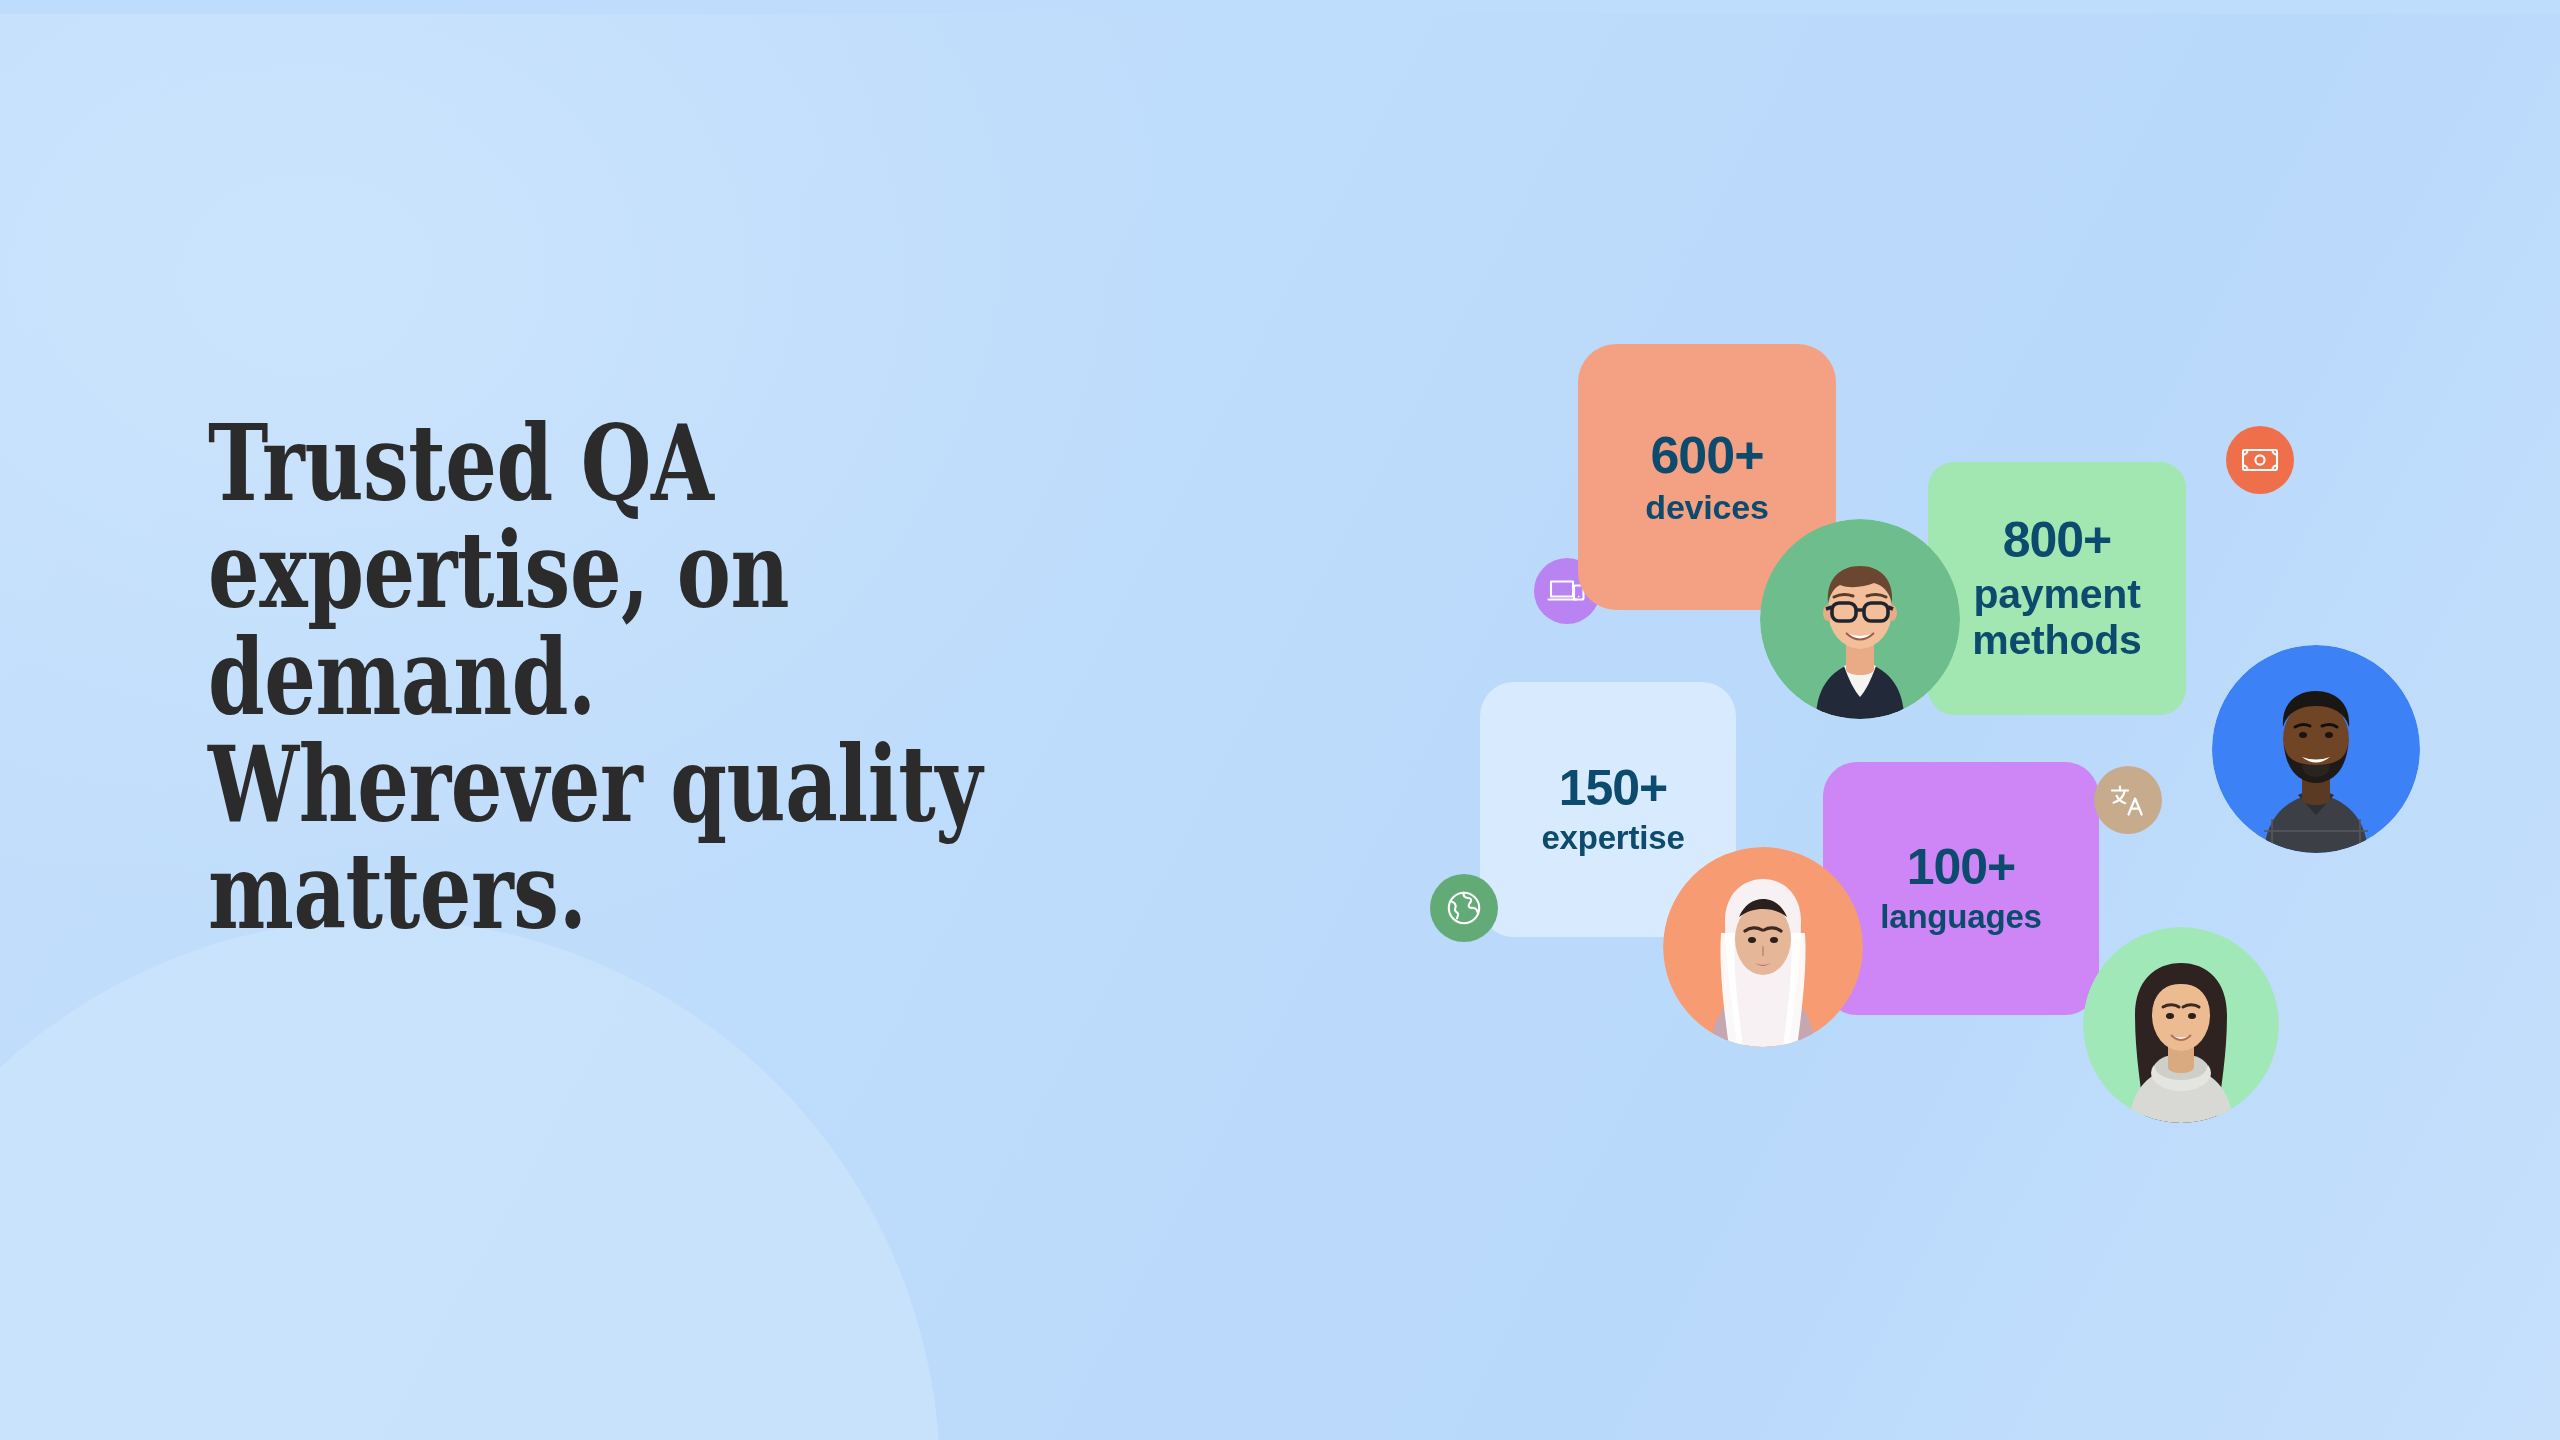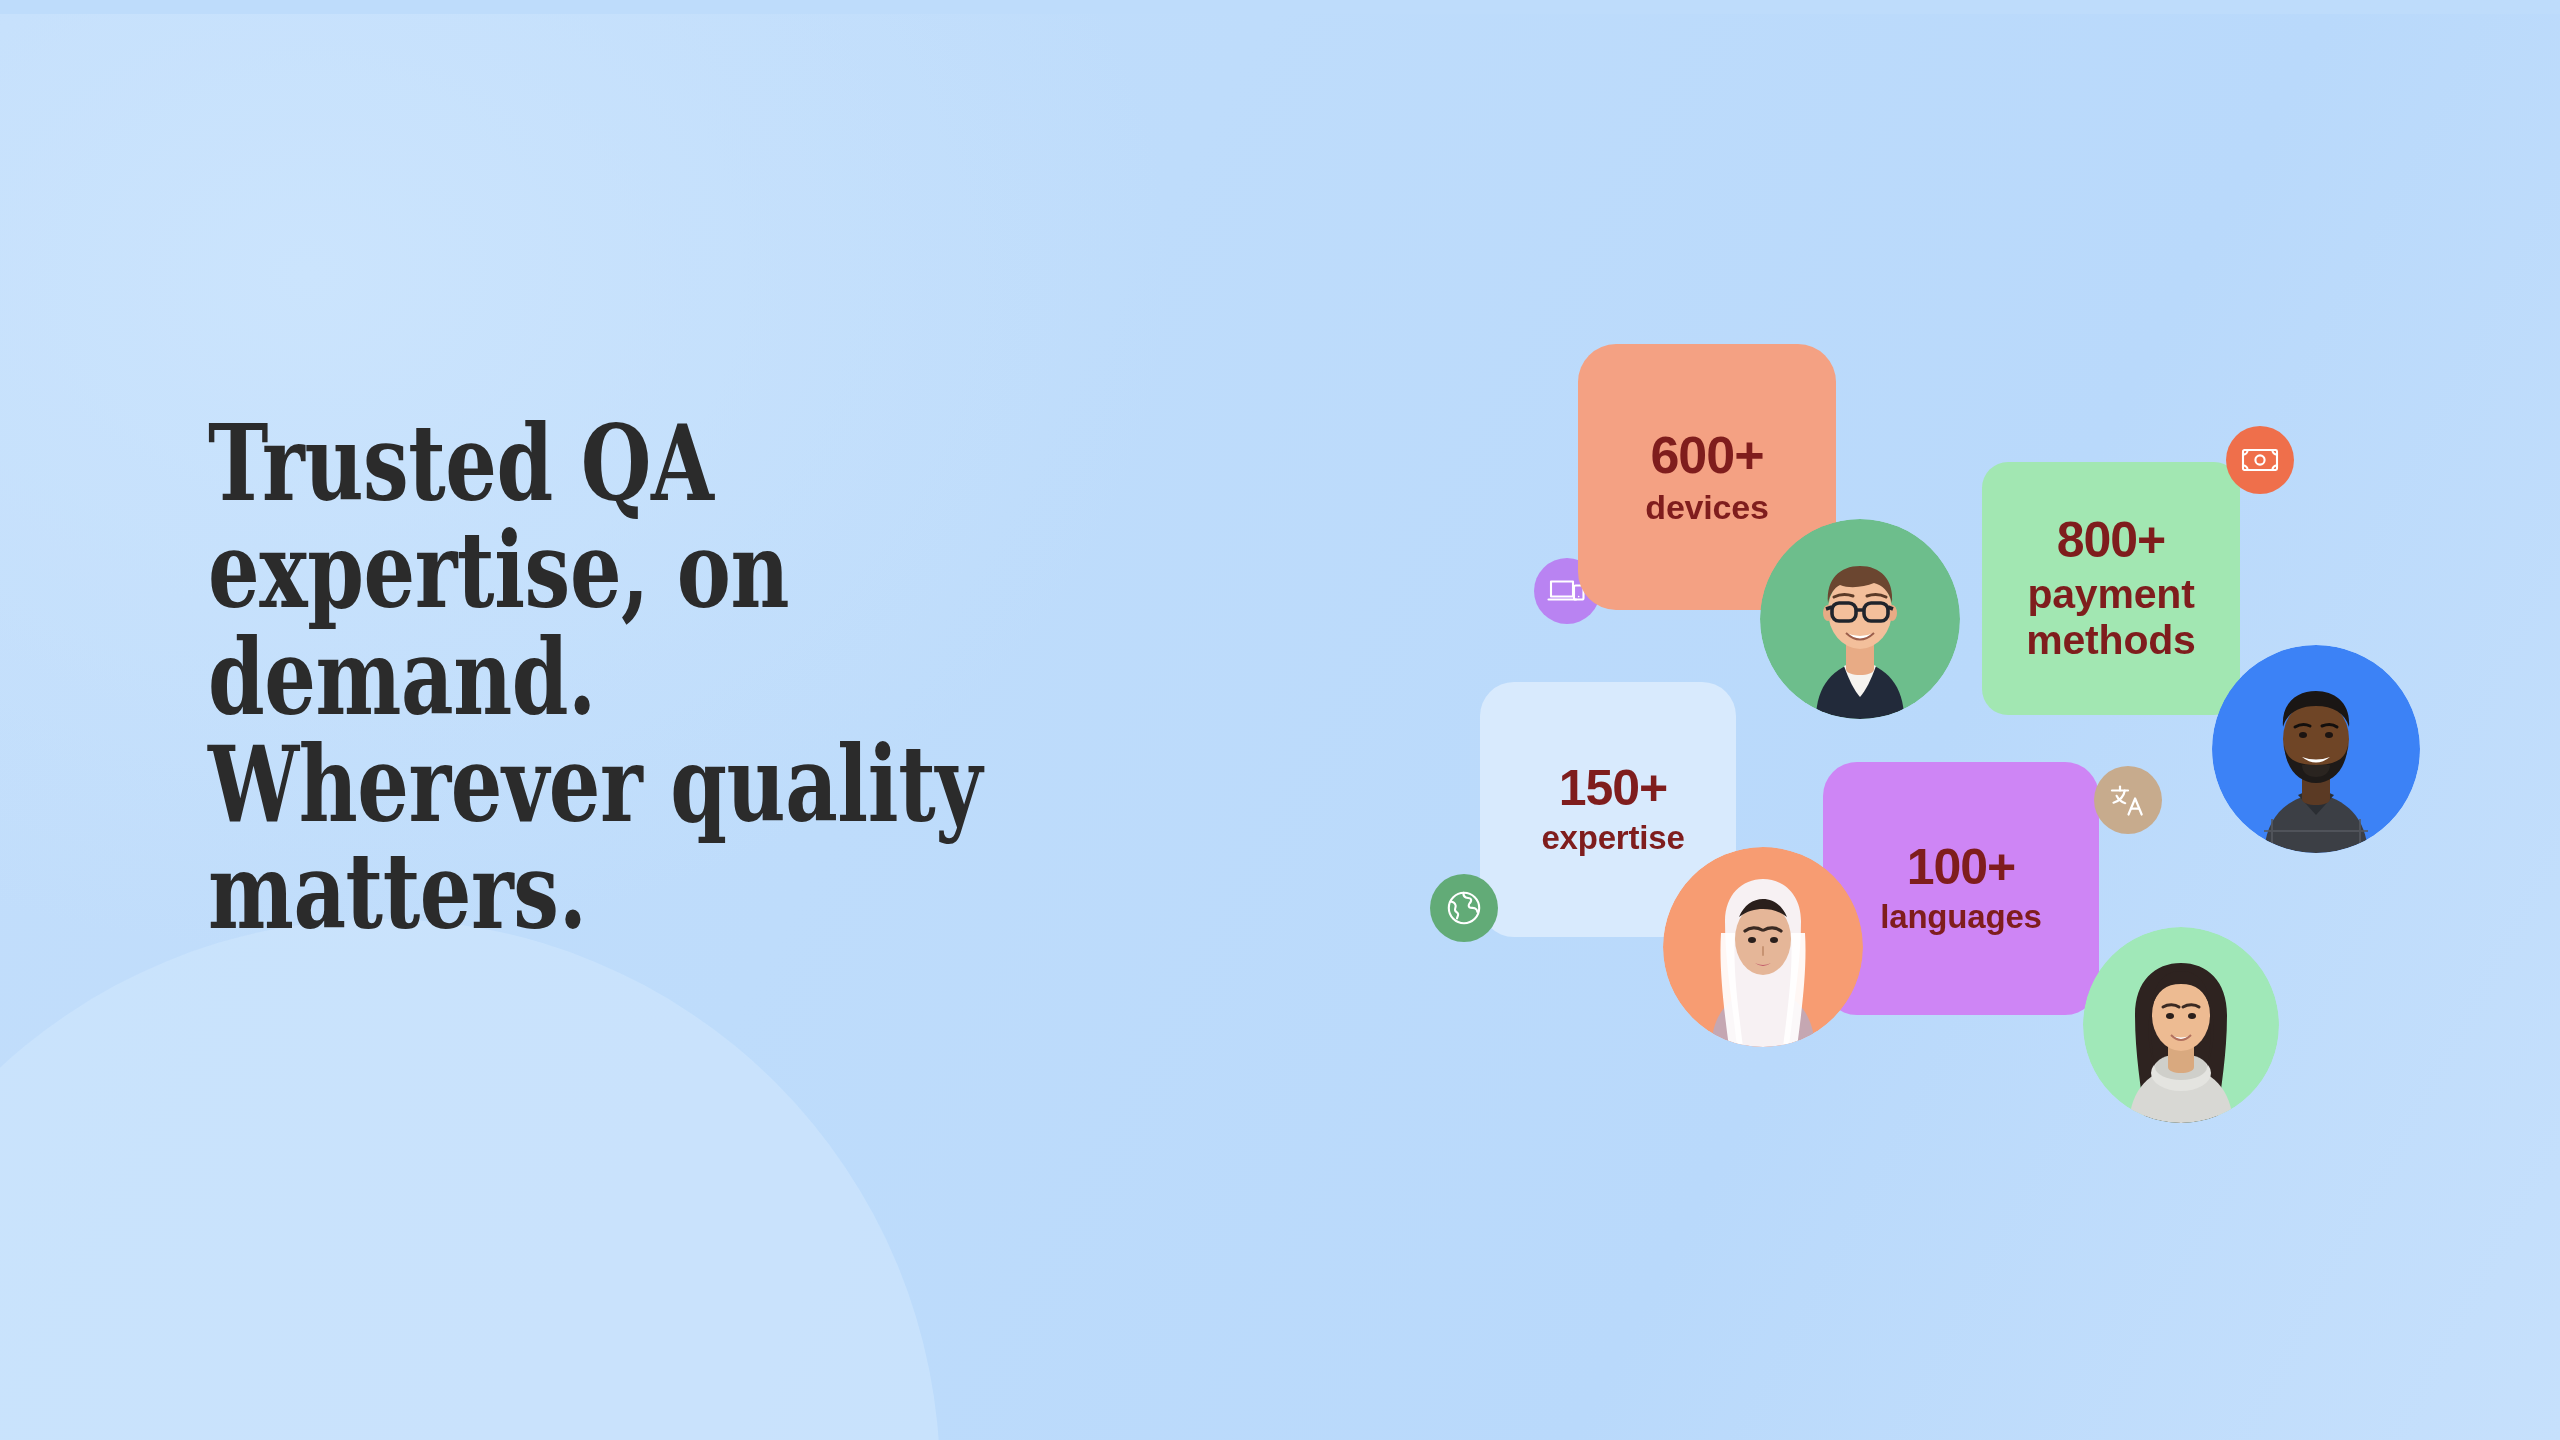--- a/index.html
+++ b/index.html
@@ -66,41 +66,41 @@
   }
 
   .stat-card {
     position: absolute;
     border-radius: 38px;
     display: flex;
     flex-direction: column;
     align-items: center;
     justify-content: center;
     text-align: center;
-    color: #7f1d1d;
+    color: #0c4a6e;
     padding: 10px 14px;
     box-sizing: border-box;
   }
   .stat-value {
     font-weight: 700;
     font-size: 52px;
     line-height: 1.04;
     letter-spacing: -1px;
   }
   .stat-label {
     font-weight: 700;
     font-size: 33px;
     line-height: 1.12;
     letter-spacing: -0.2px;
     margin-top: 6px;
   }
 
   
   .card-devices   { left:1578px; top:330px;  width:258px; height:266px; background:#f4a183; }
-  .card-payments  { left:1982px; top:448px;  width:258px; height:253px; background:#a2e7b2; border-radius:26px; }
+  .card-payments  { left:1928px; top:448px;  width:258px; height:253px; background:#a2e7b2; border-radius:26px; }
   .card-countries { left:1480px; top:668px;  width:256px; height:255px; background:#d8eafd; border-radius:34px;padding-left:24px; }
   .card-languages { left:1823px; top:748px;  width:276px; height:253px; background:#ce85f5; border-radius:34px; }
 
   .card-devices   .stat-value { font-size: 52px; }
   .card-payments  .stat-value { font-size: 50px; }
   .card-countries .stat-value { font-size: 50px; }
   .card-languages .stat-value { font-size: 50px; }
 
   .card-devices   .stat-label { font-size: 34px; }
   .card-payments  .stat-label { font-size: 41px; }

